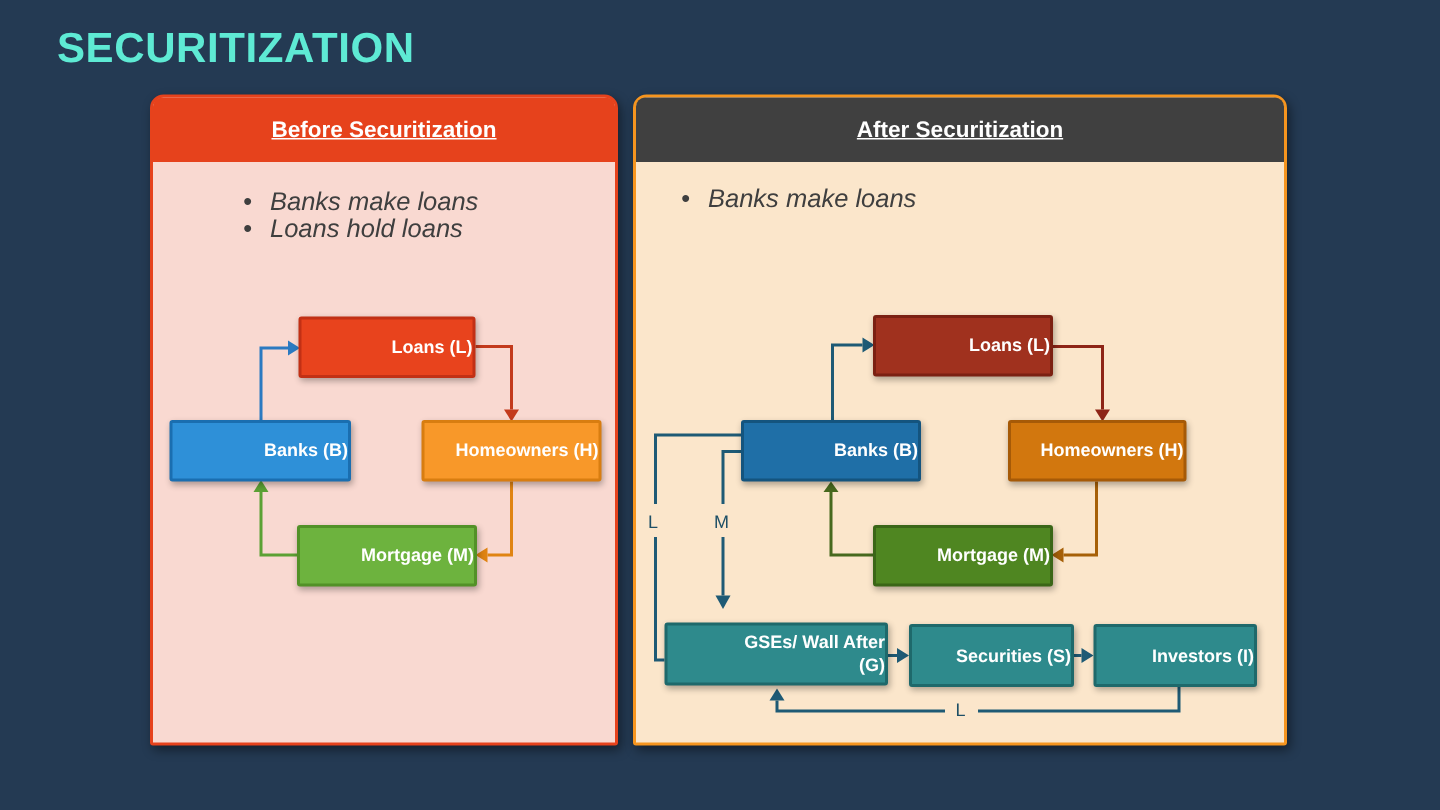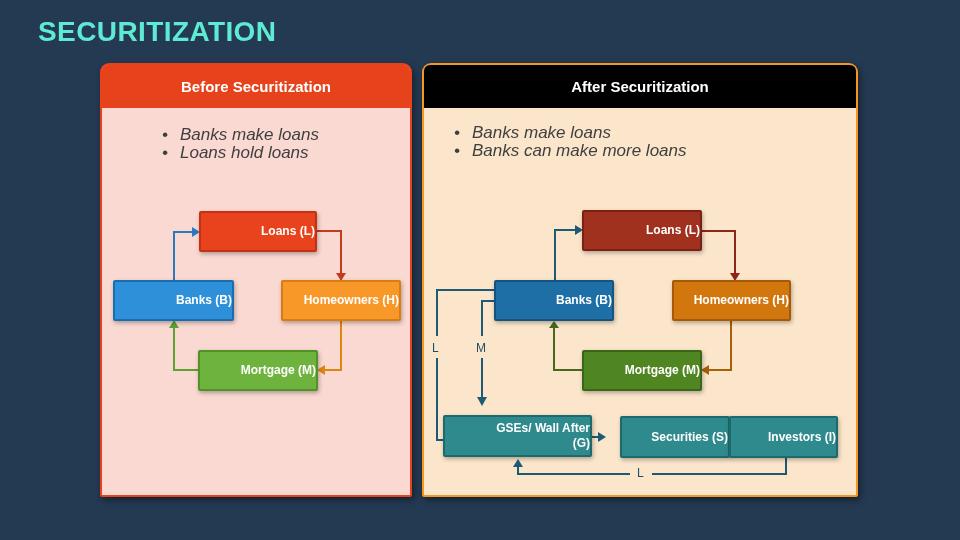--- a/index.html
+++ b/index.html
@@ -15,24 +15,24 @@
   
   .panel{
     position:absolute;top:63px;height:434px;box-sizing:border-box;
     border:2px solid;border-radius:9px 9px 2px 2px;
     box-shadow:2px 3px 7px rgba(0,0,0,.45);
   }
   .panel-before{left:100px;width:312px;border-color:#E6421C;background:#F9D9D1;}
   .panel-after{left:422px;width:436px;border-color:#F6951F;background:#FBE6CB;}
   .panel-header{
     height:43px;display:flex;align-items:center;justify-content:center;
-    color:#fff;font-weight:700;font-size:15px;border-radius:6px 6px 0 0;
+    color:#fff;font-weight:700;font-size:15px;border-radius:6px 6px 0 0;text-decoration:underline;
   }
   .panel-before .panel-header{background:#E6421C;}
-  .panel-after .panel-header{background:#000000;}
+  .panel-after .panel-header{background:#404040;}
   .bullets{position:absolute;color:#3F3F3F;font-size:17px;line-height:17.5px;font-style:italic;}
   .panel-before .bullets{left:58px;top:61px;}
   .panel-after .bullets{left:28px;top:59px;}
   .bullet{padding-left:20px;position:relative;}
   .bullet::before{content:"\2022";position:absolute;left:2px;}
   
   .node{
     position:absolute;display:flex;flex-direction:column;align-items:flex-end;justify-content:center;
     color:#fff;font-weight:700;font-size:12px;text-align:center;line-height:1.25;
     border:2px solid;border-radius:2px;box-sizing:border-box;
@@ -42,21 +42,21 @@
   .n-loans-b     {left:199px;top:211px;width:118px;height:41px;background:#E8431D;border-color:#C23015;}
   .n-banks-b     {left:113px;top:280px;width:121px;height:41px;background:#2E90D8;border-color:#1A6EB0;}
   .n-homeowners-b{left:281px;top:280px;width:120px;height:41px;background:#F89829;border-color:#D87D10;}
   .n-mortgage-b  {left:198px;top:350px;width:120px;height:41px;background:#6DB33E;border-color:#529127;}
   
   .n-loans-a     {left:582px;top:210px;width:120px;height:41px;background:#A0311E;border-color:#7B2012;}
   .n-banks-a     {left:494px;top:280px;width:120px;height:41px;background:#1F6FA7;border-color:#14547E;}
   .n-homeowners-a{left:672px;top:280px;width:119px;height:41px;background:#D2770E;border-color:#A65A07;}
   .n-mortgage-a  {left:582px;top:350px;width:120px;height:41px;background:#4F8621;border-color:#3A6617;}
   .n-gses        {left:443px;top:415px;width:149px;height:42px;background:#2E8A8C;border-color:#1E696B;}
-  .n-securities  {left:620px;top:416px;width:110px;height:42px;background:#2E8A8C;border-color:#1E696B;}
+  .n-securities  {left:606px;top:416px;width:110px;height:42px;background:#2E8A8C;border-color:#1E696B;}
   .n-investors   {left:729px;top:416px;width:109px;height:42px;background:#2E8A8C;border-color:#1E696B;}
   
   .arrows{position:absolute;left:0;top:0;z-index:2;pointer-events:none;}
   
   .flow-label{
     position:absolute;z-index:2;color:#1D4F66;font-size:12px;font-weight:400;
   }
   .fl-l1{left:432px;top:341px;}
   .fl-m {left:476px;top:341px;}
   .fl-l2{left:637px;top:466px;}
@@ -71,21 +71,20 @@
   <div class="bullets">
     <div class="bullet">Banks make loans</div>
     <div class="bullet">Loans hold loans</div>
   </div>
 </div>
 
 <div class="panel panel-after">
   <div class="panel-header">After Securitization</div>
   <div class="bullets">
     <div class="bullet">Banks make loans</div>
-    <div class="bullet">Banks can make more loans</div>
   </div>
 </div>
 
 <svg class="arrows" width="960" height="540">
 
   <g stroke="#2B7AC1" stroke-width="2" fill="none">
     <path d="M174,280 V232 H192"></path>
   </g>
   <polygon points="192,227 192,237 200,232" fill="#2B7AC1"></polygon>
   <g stroke="#C33A1C" stroke-width="2" fill="none">

